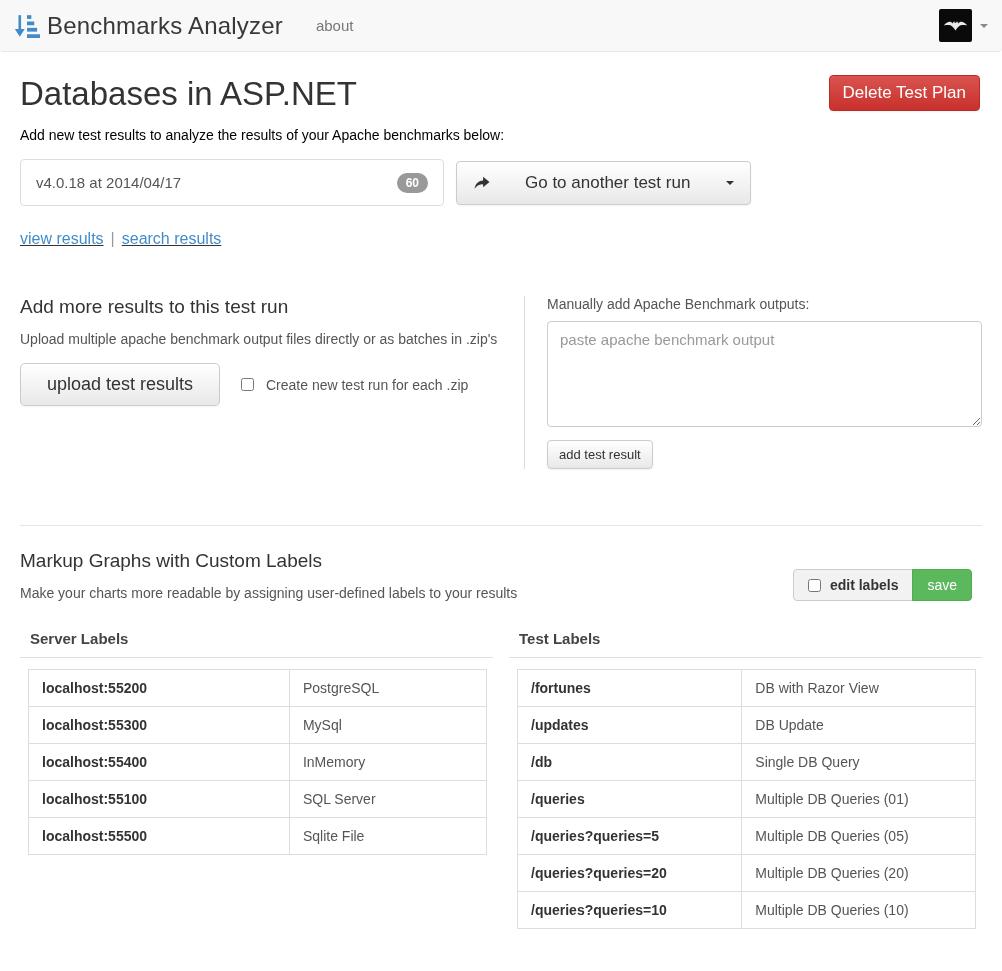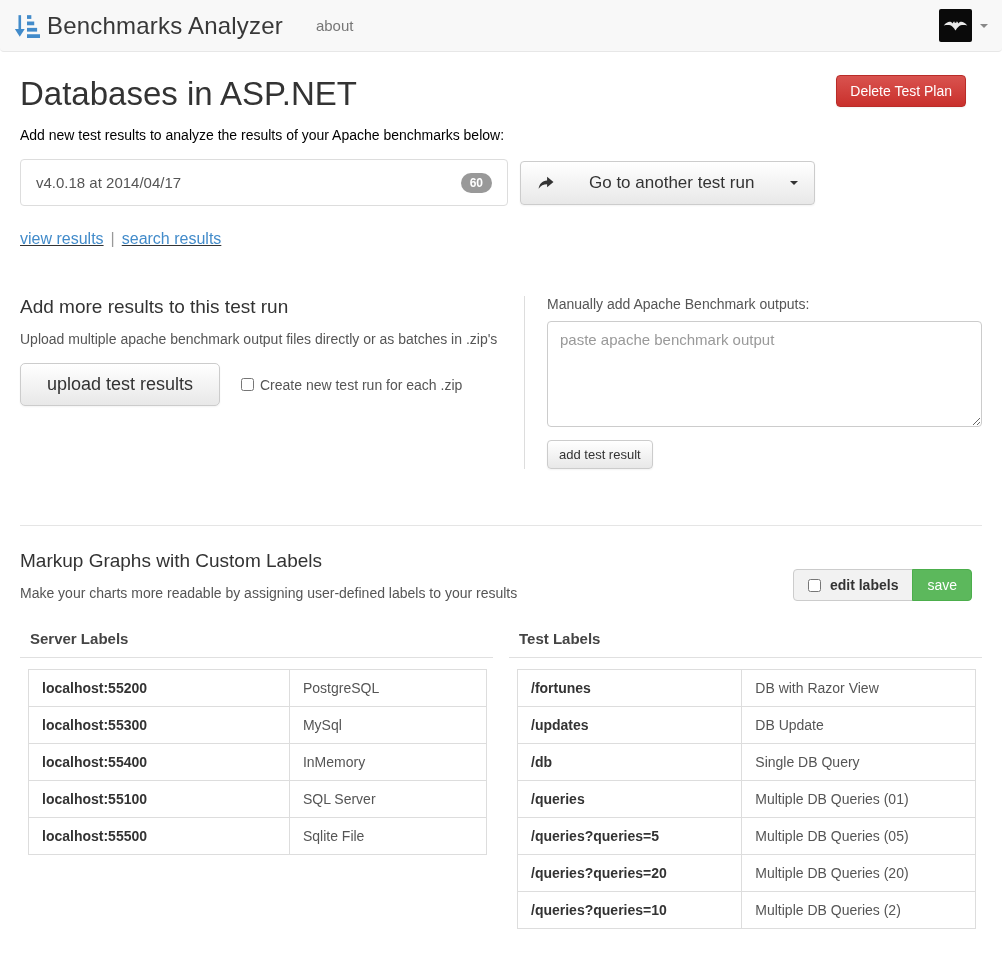--- a/index.html
+++ b/index.html
@@ -37,30 +37,30 @@
   
   .container { padding: 0 20px; }
 
   .page-header { display: flex; align-items: flex-start; margin-top: 23px; }
   .page-title { font-size: 33px; font-weight: 500; color: #333; }
   .btn { display: inline-flex; align-items: center; justify-content: center;
          border-radius: 4px; cursor: pointer; font-family: inherit;
          border: 1px solid #ccc; background: linear-gradient(to bottom,#ffffff,#e8e8e8);
          color: #333; box-shadow: 0 1px 2px rgba(0,0,0,0.05); }
   .btn-danger {
-    margin-left: auto; margin-right: 16px;
+    margin-left: auto; margin-right: 2px;
     background: linear-gradient(to bottom,#d9534f,#c9302c);
     border: 1px solid #b92c28; color: #fff;
-    font-size: 14px; padding: 7px 13px;
+    font-size: 17px; padding: 7px 13px;
   }
   .subtitle { margin-top: 14px; font-size: 14px; color: #000000; }
 
   .run-row { display: flex; margin-top: 16px; align-items: stretch; }
   .run-panel {
-    width: 488px; height: 47px; border: 1px solid #ddd; border-radius: 4px;
+    width: 424px; height: 47px; border: 1px solid #ddd; border-radius: 4px;
     display: flex; align-items: center; padding: 0 15px;
     font-size: 15px; color: #555; background: #fff;
   }
   .badge {
     margin-left: auto; background: #999; color: #fff; font-weight: bold;
     font-size: 12px; padding: 3px 9px; border-radius: 10px;
   }
   .btn-goto { margin-left: 12px; font-size: 17px; padding: 0 16px; height: 44px; align-self: center; gap: 28px; }
   .btn-goto svg { width: 17px; height: 17px; margin-right: 7px; }
   .btn-goto .caret { border-top-color: #333; margin-left: 8px; }
@@ -69,21 +69,21 @@
   .links-row a { color: #428bca; cursor: pointer; }
   .links-sep { color: #999; margin: 0 7px; }
 
   
   .add-section { margin-top: 48px; display: flex; }
   .add-left { width: 505px; border-right: 1px solid #ddd; padding-right: 25px; padding-bottom: 30px; }
   .section-heading { font-size: 19px; color: #333; font-weight: 400; }
   .upload-hint { margin-top: 13px; font-size: 14px; color: #555; }
   .upload-row { margin-top: 16px; display: flex; align-items: center; }
   .btn-upload { font-size: 18px; padding: 10px 16px; width: 200px; border-radius: 5px; }
-  .zip-check { margin-left: 21px; display: flex; align-items: center; font-size: 14px; color: #555; }
+  .zip-check { margin-left: 21px; display: flex; align-items: center; font-size: 14px; color: #555; gap: 6px; }
   .zip-check input { margin-right: 6px; }
   .add-right { flex: 1; padding-left: 22px; }
   .manual-label { font-size: 14px; color: #555; }
   .paste-area {
     margin-top: 9px; width: 100%; height: 106px; resize: both;
     border: 1px solid #ccc; border-radius: 4px; padding: 9px 12px;
     font-family: inherit; font-size: 15px; color: #333;
   }
   .paste-area::placeholder { color: #999; opacity: 1; }
   .btn-add { margin-top: 10px; font-size: 13px; padding: 6px 11px; }
@@ -258,21 +258,21 @@
             <tr>
               <td class="lkey">/queries?queries=5</td>
               <td class="lval">Multiple DB Queries (05)</td>
             </tr>
             <tr>
               <td class="lkey">/queries?queries=20</td>
               <td class="lval">Multiple DB Queries (20)</td>
             </tr>
             <tr>
               <td class="lkey">/queries?queries=10</td>
-              <td class="lval">Multiple DB Queries (2)</td>
+              <td class="lval">Multiple DB Queries (10)</td>
             </tr>
           </tbody>
         </table>
       </div>
     </div>
   </div>
 
 </div>
 
 </body></html>

